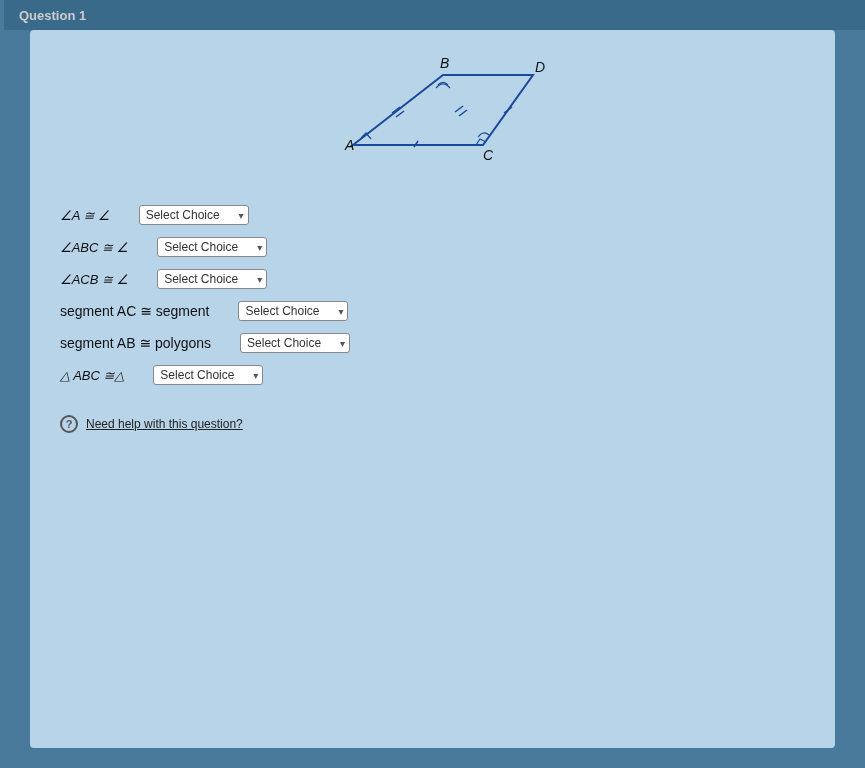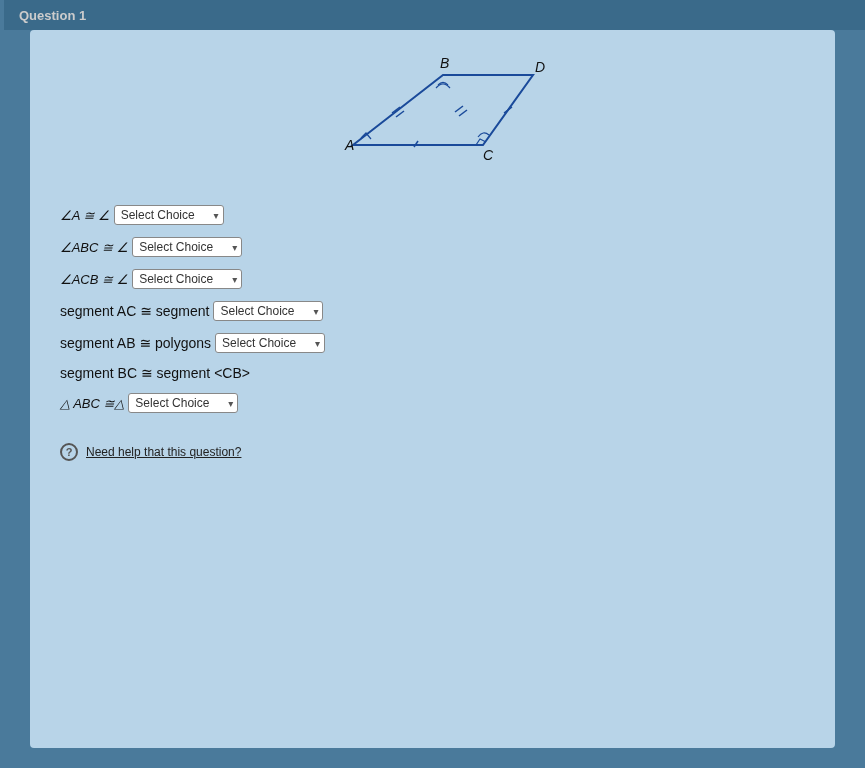--- a/index.html
+++ b/index.html
@@ -87,20 +87,21 @@
       cursor: pointer;
       appearance: none;
       -webkit-appearance: none;
       position: relative;
       min-width: 110px;
     }
 
     .select-wrapper {
       position: relative;
       display: inline-block;
+      margin-left: 25px;
     }
 
     .select-wrapper::after {
       content: '▾';
       position: absolute;
       right: 5px;
       top: 50%;
       transform: translateY(-50%);
       pointer-events: none;
       font-size: 10px;
@@ -243,38 +244,35 @@
       <div class="select-wrapper">
         <select class="select-dropdown">
           <option>Select Choice</option>
           <option>BD</option>
           <option>BC</option>
           <option>CD</option>
         </select>
       </div>
     </div>
 
-    <div class="congruence-row">
-      <span class="segment-text">segment BC ≅ segment &lt;CB&gt;</span>
-    </div>
 
     <div class="congruence-row">
       <span class="math-text">△ ABC ≅△</span>
       <div class="select-wrapper">
         <select class="select-dropdown">
           <option>Select Choice</option>
           <option>BDC</option>
           <option>BCD</option>
           <option>DBC</option>
         </select>
       </div>
     </div>
 
   </div>
 
   <div class="help-row">
     <div class="help-icon">
       <span>?</span>
     </div>
-    <span class="help-text">Need help that this question?</span>
+    <span class="help-text">Need help with this question?</span>
   </div>
 
 </div>
 
 </body></html>

